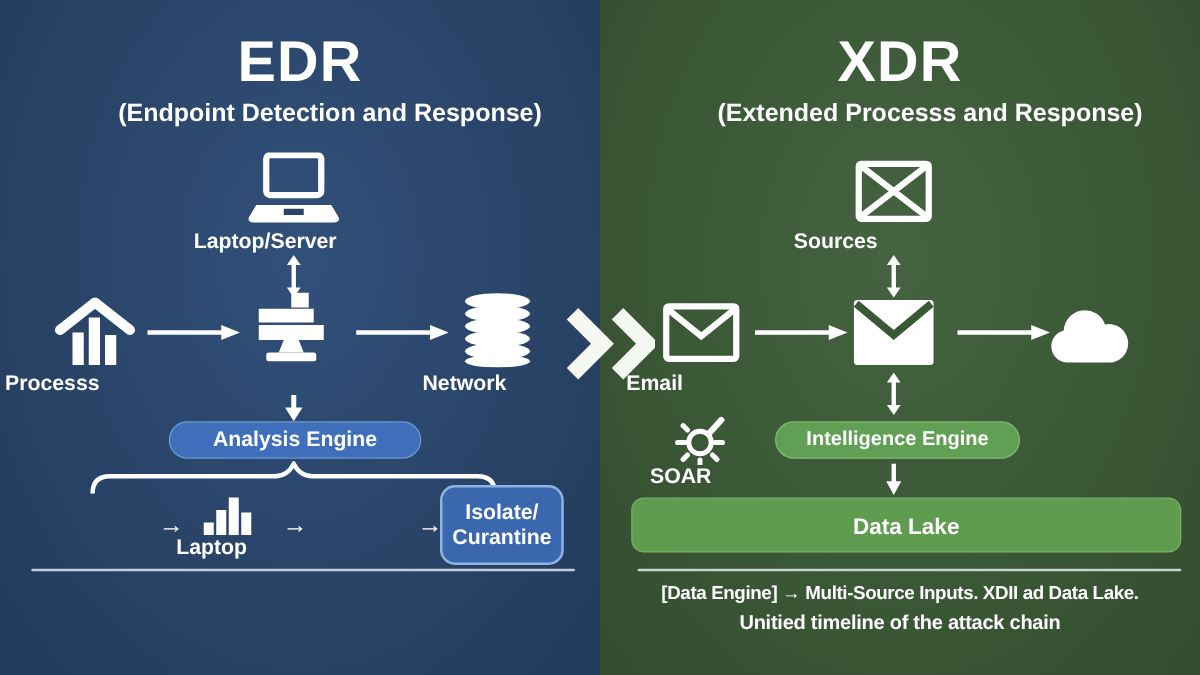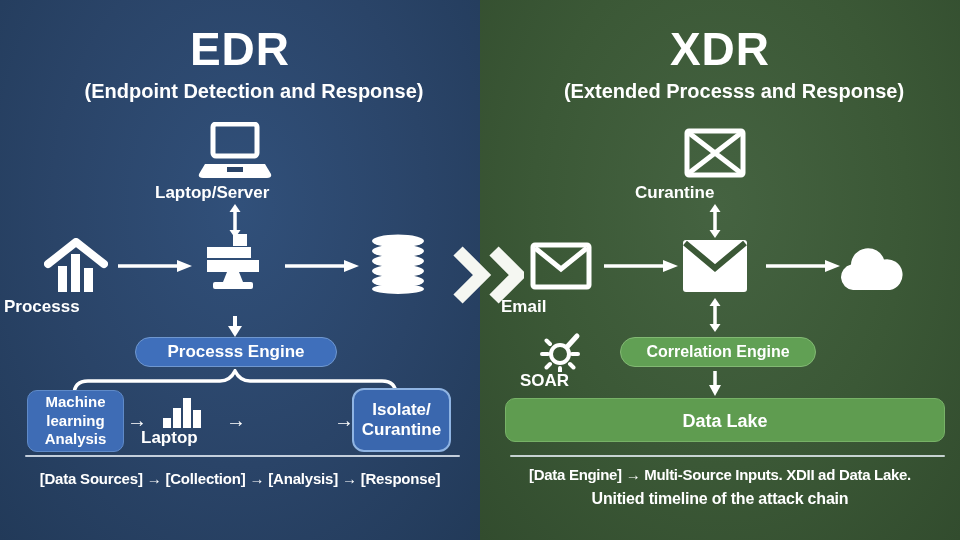--- a/index.html
+++ b/index.html
@@ -7,21 +7,21 @@
   .stage{
     position:relative;width:960px;height:540px;overflow:hidden;
     font-family:"Liberation Sans","DejaVu Sans",sans-serif;
     font-weight:bold;color:#fff;
   }
   .panel{position:absolute;top:0;height:540px;width:480px;text-decoration:underline;}
   .panel-left{left:0;background:radial-gradient(ellipse at 50% 38%,#31507a 0%,#2a4468 55%,#223a59 100%);}
   .panel-right{left:480px;background:radial-gradient(ellipse at 50% 38%,#456341 0%,#3b5836 55%,#324c2e 100%);}
   .abs{position:absolute;}
   .title{top:22px;left:0;width:100%;text-align:center;font-size:46px;letter-spacing:1px;}
-  .subtitle{top:80px;left:8px;width:100%;text-align:center;font-size:20px;padding-left:12px;}
+  .subtitle{top:80px;left:18px;width:100%;text-align:center;font-size:20px;padding-left:12px;}
   .nodelabel{font-size:17px;line-height:1.1;}
   .pill{
     height:30px;border-radius:16px;text-align:center;line-height:28px;
     font-size:17px;border:1px solid rgba(255,255,255,0.35);
   }
   .pill-blue{background:#3f6fbb;border-color:#6f97cf;}
   .pill-green{background:#61a054;border-color:#82b973;}
   .box{
     border-radius:10px;text-align:center;display:flex;align-items:center;justify-content:center;
   }
@@ -84,66 +84,65 @@
     </svg>
 
     <svg class="abs" style="left:370px;top:234px" width="56" height="60" viewBox="0 0 56 60">
       <ellipse cx="28" cy="7" rx="26" ry="6.5" fill="#fff"></ellipse>
       <ellipse cx="28" cy="17" rx="26" ry="6.5" fill="#fff"></ellipse>
       <ellipse cx="28" cy="27" rx="26" ry="6.5" fill="#fff"></ellipse>
       <ellipse cx="28" cy="37" rx="26" ry="6.5" fill="#fff"></ellipse>
       <ellipse cx="28" cy="47" rx="26" ry="6.5" fill="#fff"></ellipse>
       <ellipse cx="28" cy="55" rx="26" ry="5" fill="#fff"></ellipse>
     </svg>
+    <div class="abs nodelabel" style="left:338px;top:298px;width:120px">Network</div>
 
     <svg class="abs" style="left:227px;top:315px" width="16" height="22" viewBox="0 0 16 22">
       <path d="M8 1 V12" stroke="#fff" stroke-width="4"></path>
       <polygon points="8,22 1,11 15,11" fill="#fff"></polygon>
     </svg>
 
-    <div class="abs pill pill-blue" style="left:135px;top:337px;width:202px">Processs Engine</div>
+    <div class="abs pill pill-blue" style="left:135px;top:337px;width:202px">Analysis Engine</div>
 
     <svg class="abs" style="left:70px;top:369px" width="330" height="26" viewBox="0 0 330 26">
       <path d="M4 26 Q4 12 18 12 H150 Q160 12 165 2 Q170 12 180 12 H312 Q326 12 326 26" fill="none" stroke="#fff" stroke-width="3.5"></path>
     </svg>
 
-    <div class="abs box box-ml" style="left:27px;top:390px;width:97px;height:62px">Machine learning Analysis</div>
 
     <div class="abs arrow-glyph" style="left:127px;top:410px">→</div>
 
     <svg class="abs" style="left:161px;top:394px" width="44" height="34" viewBox="0 0 44 34">
       <rect x="2" y="24" width="8" height="10" fill="#fff"></rect>
       <rect x="12" y="14" width="8" height="20" fill="#fff"></rect>
       <rect x="22" y="4" width="8" height="30" fill="#fff"></rect>
       <rect x="32" y="16" width="8" height="18" fill="#fff"></rect>
     </svg>
     <div class="abs nodelabel" style="left:141px;top:429px;width:84px">Laptop</div>
 
     <div class="abs arrow-glyph" style="left:226px;top:410px">→</div>
 
 
     <div class="abs arrow-glyph" style="left:334px;top:410px">→</div>
 
     <div class="abs box box-isolate" style="left:352px;top:388px;width:99px;height:64px">Isolate/ Curantine</div>
 
     <div class="abs divider" style="left:25px;top:455px;width:435px"></div>
 
-    <div class="abs footer" style="top:470px">[Data Sources] → [Collection] → [Analysis] → [Response]</div>
   </div>
 
   <div class="panel panel-right">
 
     <div class="abs title">XDR</div>
     <div class="abs subtitle">(Extended Processs and Response)</div>
 
     <svg class="abs" style="left:204px;top:128px" width="62" height="50" viewBox="0 0 62 50">
       <rect x="3" y="3" width="56" height="44" rx="2" fill="none" stroke="#fff" stroke-width="5"></rect>
       <path d="M5 5 L57 45 M57 5 L5 45" stroke="#fff" stroke-width="5"></path>
     </svg>
-    <div class="abs nodelabel" style="left:155px;top:184px;width:160px">Curantine</div>
+    <div class="abs nodelabel" style="left:155px;top:184px;width:160px">Sources</div>
 
     <svg class="abs" style="left:227px;top:204px" width="16" height="34" viewBox="0 0 16 34">
       <path d="M8 7 V27" stroke="#fff" stroke-width="3.5"></path>
       <polygon points="8,0 2.5,8 13.5,8" fill="#fff"></polygon>
       <polygon points="8,34 2.5,26 13.5,26" fill="#fff"></polygon>
     </svg>
 
     <svg class="abs" style="left:50px;top:242px" width="62" height="48" viewBox="0 0 62 48">
       <rect x="3" y="3" width="56" height="42" rx="2" fill="none" stroke="#fff" stroke-width="5"></rect>
       <path d="M5 6 L31 27 L57 6" fill="none" stroke="#fff" stroke-width="5"></path>
@@ -175,21 +174,21 @@
       <polygon points="8,34 2.5,26 13.5,26" fill="#fff"></polygon>
     </svg>
 
     <svg class="abs" style="left:60px;top:330px" width="44" height="42" viewBox="0 0 44 42">
       <circle cx="20" cy="24" r="9" fill="none" stroke="#fff" stroke-width="4"></circle>
       <path d="M2 24 H8 M32 24 H38 M20 38 V42 M10 14 L6.5 10.5 M10 34 L6.5 37.5 M30 34 L33.5 37.5" stroke="#fff" stroke-width="4" stroke-linecap="round"></path>
       <path d="M27 17 L37 6" stroke="#fff" stroke-width="5" stroke-linecap="round"></path>
     </svg>
     <div class="abs nodelabel" style="left:40px;top:372px;width:84px">SOAR</div>
 
-    <div class="abs pill pill-green" style="left:140px;top:337px;width:196px;font-size:16px">Correlation Engine</div>
+    <div class="abs pill pill-green" style="left:140px;top:337px;width:196px;font-size:16px">Intelligence Engine</div>
 
     <svg class="abs" style="left:227px;top:370px" width="16" height="26" viewBox="0 0 16 26">
       <path d="M8 1 V16" stroke="#fff" stroke-width="3.5"></path>
       <polygon points="8,26 2,15 14,15" fill="#fff"></polygon>
     </svg>
 
     <div class="abs bar-green" style="left:25px;top:398px;width:440px;height:44px;line-height:44px">Data Lake</div>
 
     <div class="abs divider" style="left:30px;top:455px;width:435px"></div>
 

